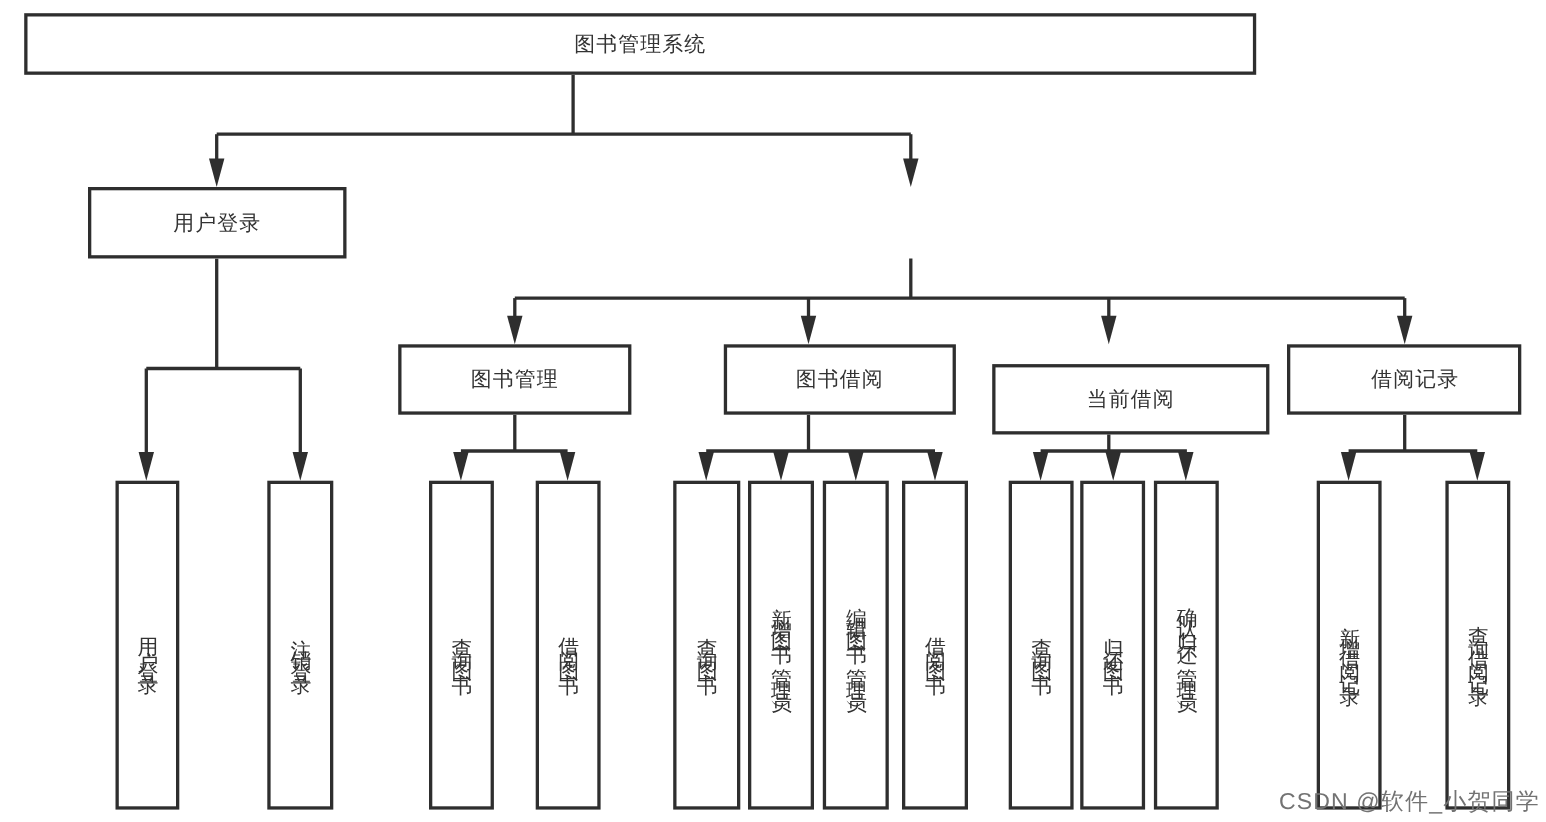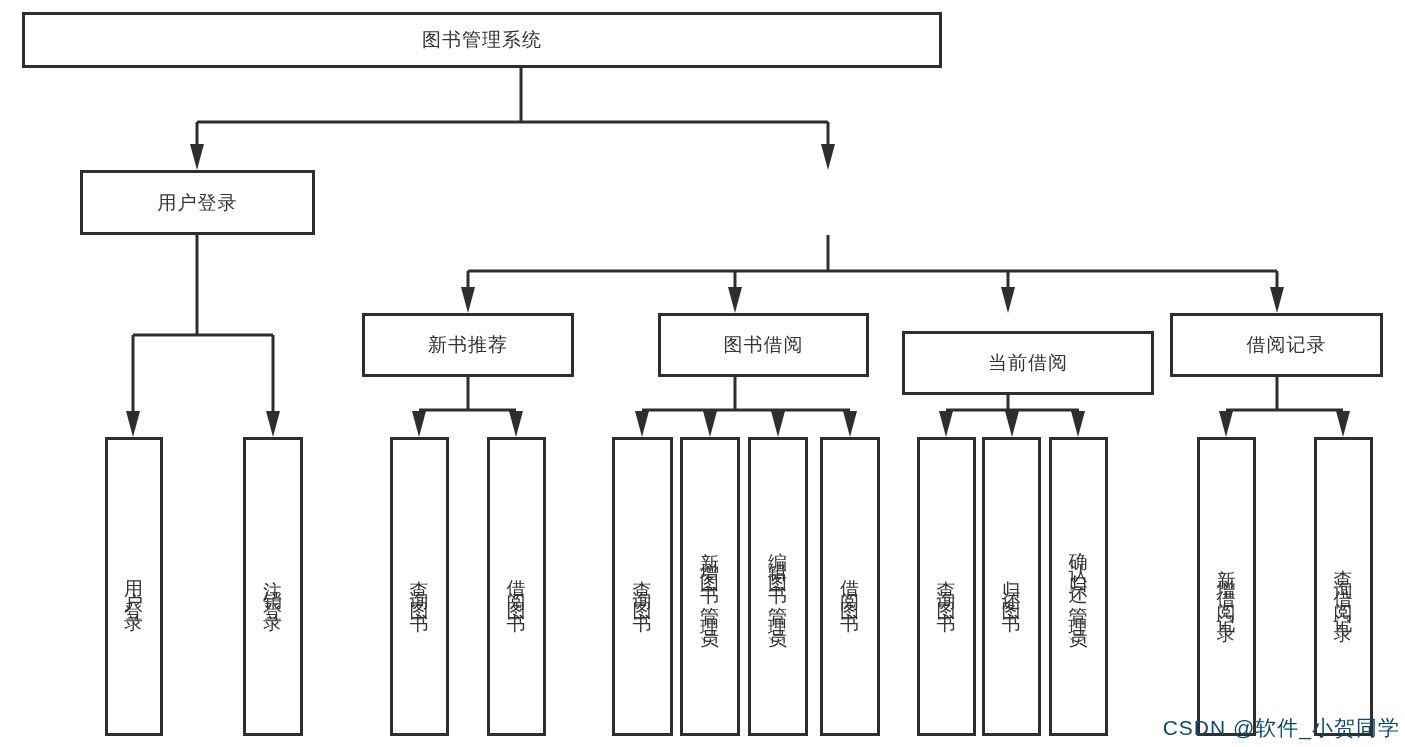--- a/index.html
+++ b/index.html
@@ -29,21 +29,21 @@
     text-orientation:mixed;
     font-size:19px;
     line-height:1;
     letter-spacing:11px;
     color:#333333;
   }
   .watermark{
     position:absolute;
     right:5px;bottom:5px;
     font-size:21px;
-    color:#0c4a6e;
+    color:#737373;
     letter-spacing:1px;
     z-index:5;
     white-space:nowrap;
   }
 </style>
 </head>
 <body>
 
 <div class="canvas">
 
@@ -84,25 +84,25 @@
       <polygon points="703,411 717,411 710,437" fill="#2e2e2e"></polygon>
       <polygon points="771,411 785,411 778,437" fill="#2e2e2e"></polygon>
       <polygon points="843,411 857,411 850,437" fill="#2e2e2e"></polygon>
       <polygon points="939,411 953,411 946,437" fill="#2e2e2e"></polygon>
       <polygon points="1005,411 1019,411 1012,437" fill="#2e2e2e"></polygon>
       <polygon points="1071,411 1085,411 1078,437" fill="#2e2e2e"></polygon>
       <polygon points="1219,411 1233,411 1226,437" fill="#2e2e2e"></polygon>
       <polygon points="1336,411 1350,411 1343,437" fill="#2e2e2e"></polygon>
     </svg>
 
-  <div class="box" style="left:22px;top:12px;width:920px;height:56px;">图书管理系统</div>
+  <div class="box" style="left:22px;top:12px;width:1120px;height:56px;">图书管理系统</div>
 
   <div class="box" style="left:80px;top:170px;width:235px;height:65px;">用户登录</div>
 
-  <div class="box" style="left:362px;top:313px;width:212px;height:64px;">新书推荐</div>
+  <div class="box" style="left:362px;top:313px;width:212px;height:64px;">图书管理</div>
   <div class="box" style="left:658px;top:313px;width:211px;height:64px;">图书借阅</div>
   <div class="box" style="left:902px;top:313px;width:252px;height:64px;margin-top:18px;">当前借阅</div>
   <div class="box" style="left:1170px;top:313px;width:213px;height:64px;padding-left:20px;">借阅记录</div>
 
   <div class="box" style="left:105px;top:437px;width:58px;height:299px;">
     <span class="vtext">用户登录</span>
   </div>
   <div class="box" style="left:243px;top:437px;width:60px;height:299px;">
     <span class="vtext">注销登录</span>
   </div>

